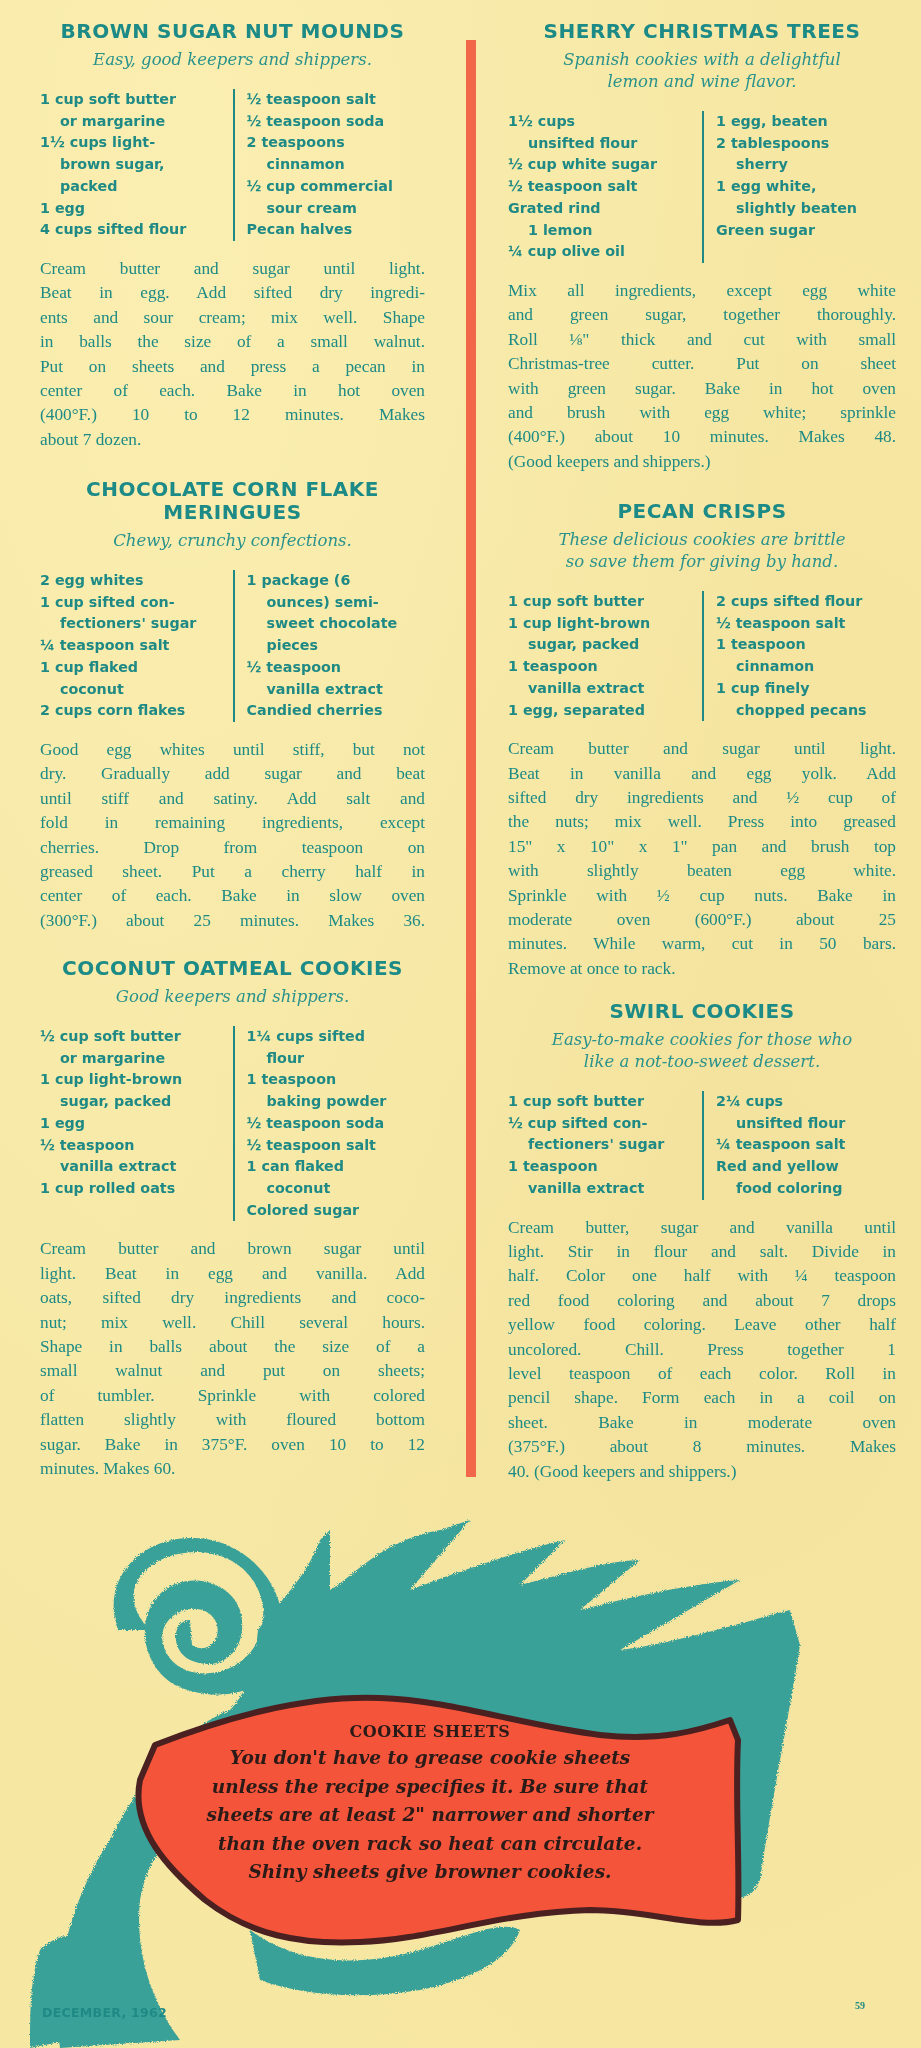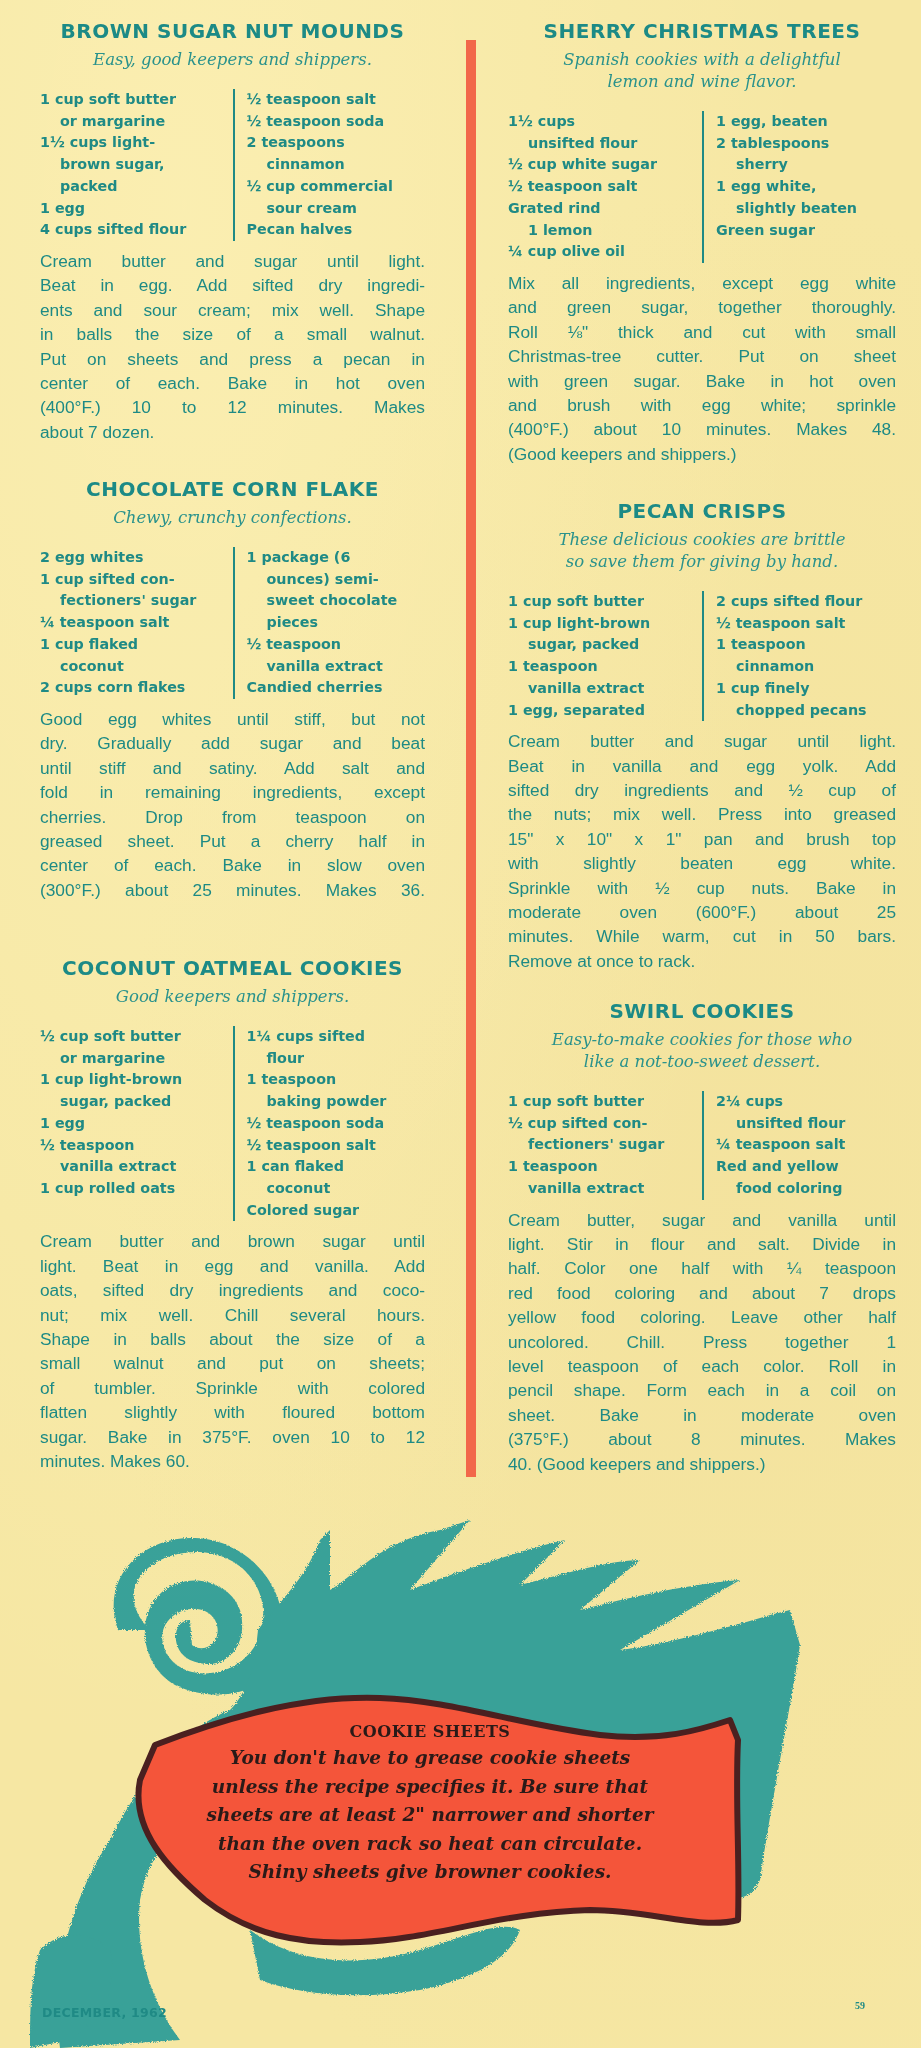--- a/index.html
+++ b/index.html
@@ -42,23 +42,23 @@
   .ing {
     display: flex; position: relative;
     font-family: "DejaVu Sans", sans-serif; font-weight: bold;
     font-size: 14.3px; line-height: 21.7px; color: #1f8a85; margin-top: 18px;
   }
   .ing .c1 { width: 50%; padding-right: 6px; box-sizing: border-box; }
   .ing .c2 { width: 50%; padding-left: 12px; box-sizing: border-box; border-left: 2px solid #1f8a85; }
   .ing .line { white-space: nowrap; }
   .ing .line.ind { padding-left: 20px; }
   .body {
-    font-family: Liberation Sans, sans-serif;
+    font-family: Liberation Serif, serif;
     font-size: 17.3px; line-height: 24.4px; color: #1d8a85;
-    text-align: justify; margin-top: 8px;
+    text-align: justify; margin-top: 16px;
   }
   .body .ln { display: block; text-align: justify; text-align-last: justify; white-space: nowrap; overflow: hidden; }
   .body .ln.last { text-align-last: left; }
 
   .art { position: absolute; left: 0; top: 1480px; width: 921px; height: 568px; }
   .callout {
     position: absolute; left: 150px; top: 240px; width: 560px; text-align: center;
     color: #2a1a18;
   }
   .callout-title {
@@ -122,20 +122,21 @@
         <span class="ln">Put on sheets and press a pecan in</span>
         <span class="ln">center of each. Bake in hot oven</span>
         <span class="ln">(400°F.) 10 to 12 minutes. Makes</span>
         <span class="ln last">about 7 dozen.</span>
       </div>
     </div>
 
     <div class="recipe" style="top:478px">
       <h2 class="r-title">
         <div>CHOCOLATE CORN FLAKE</div>
+        <div>MERINGUES</div>
       </h2>
       <div class="r-sub">
         <div>Chewy, crunchy confections.</div>
       </div>
       <div class="ing">
         <div class="c1">
           <div class="line">2 egg whites</div>
           <div class="line">1 cup sifted con-</div>
           <div class="line ind">fectioners' sugar</div>
           <div class="line">¼ teaspoon salt</div>

